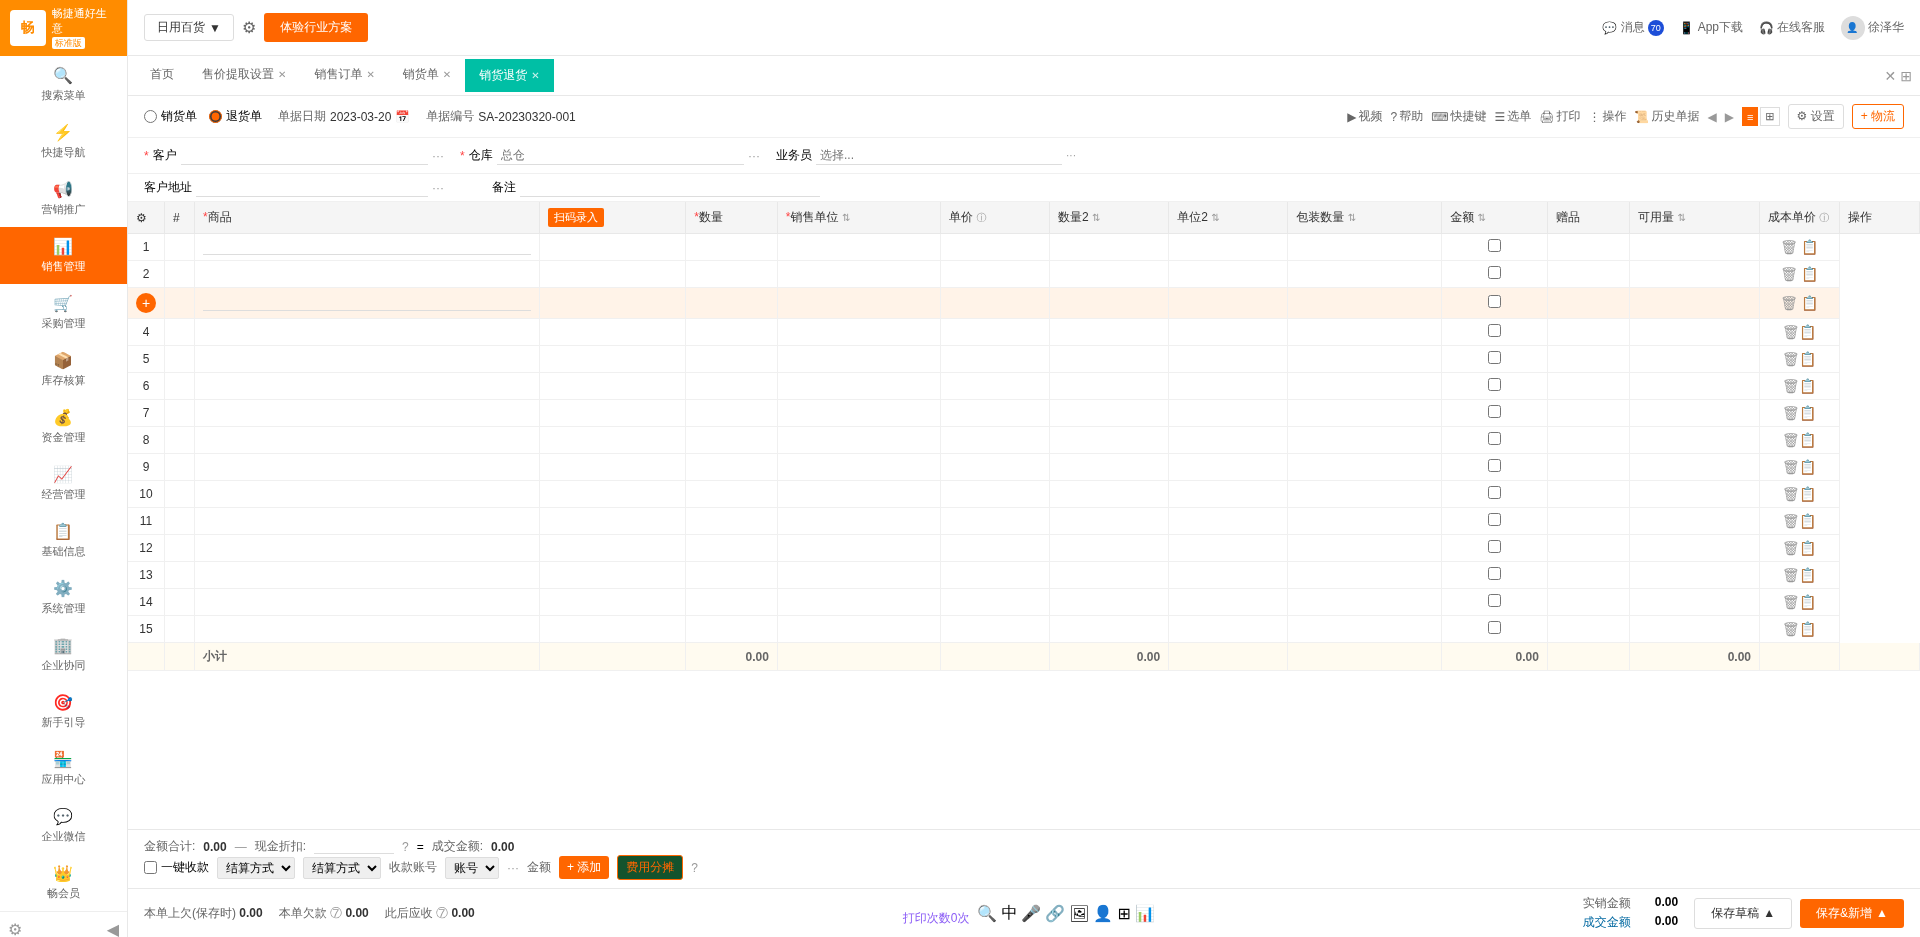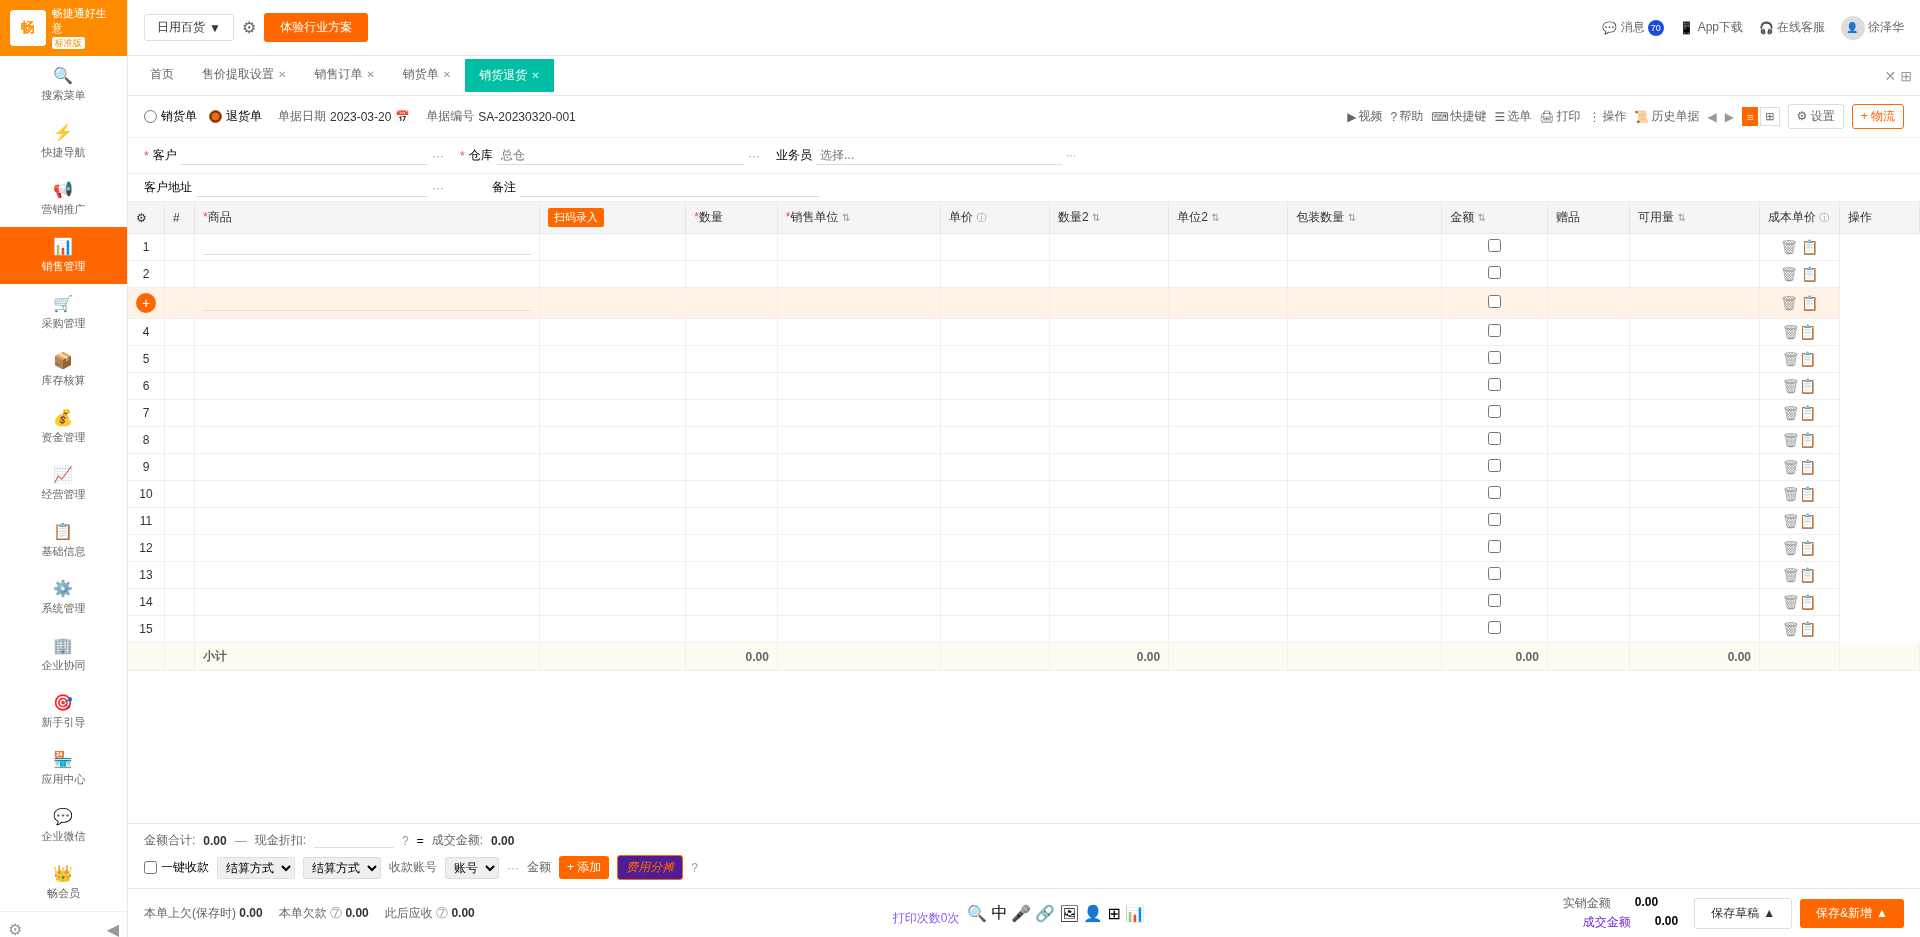--- a/index.html
+++ b/index.html
@@ -77,27 +77,27 @@
     .cell-check input[type=checkbox] { cursor: pointer; }
     .scan-btn { background: #ff6600; color: #fff; border: none; padding: 2px 6px; border-radius: 2px; font-size: 11px; cursor: pointer; }
     .col-ops { width: 80px; text-align: center; }
     .op-icon { cursor: pointer; color: #999; font-size: 14px; }
 
     
     .subtotal-row td { background: #fffbf0; font-weight: bold; color: #666; }
 
     
     .bottom-area { border-top: 1px solid #e8e8e8; padding: 8px 16px; background: #fff; flex-shrink: 0; }
-    .bottom-row1 { display: flex; align-items: center; gap: 8px; margin-bottom: 6px; font-size: 12px; }
+    .bottom-row1 { display: flex; align-items: center; gap: 8px; font-size: 12px; }
     .bottom-row2 { display: flex; align-items: center; gap: 8px; font-size: 12px; }
     .dash { color: #999; }
     .amount-label { color: #666; }
     .amount-val { color: #333; font-weight: bold; }
     .btn-add { background: #ff6600; color: #fff; border: none; padding: 3px 8px; border-radius: 3px; font-size: 12px; cursor: pointer; display: flex; align-items: center; gap: 2px; }
-    .btn-split { background: #4c1d95; border: 1px solid #ff6600; color: #ff6600; padding: 3px 8px; border-radius: 3px; font-size: 12px; cursor: pointer; font-style: italic; }
+    .btn-split { background: #14532d; border: 1px solid #ff6600; color: #ff6600; padding: 3px 8px; border-radius: 3px; font-size: 12px; cursor: pointer; }
     .btn-question { background: none; border: none; cursor: pointer; color: #999; font-size: 12px; }
 
     
     .footer { background: #fff; border-top: 1px solid #e8e8e8; padding: 6px 16px; display: flex; align-items: center; gap: 12px; font-size: 12px; flex-shrink: 0; justify-content: space-between; }
     .footer-left { display: flex; gap: 16px; align-items: center; color: #666; }
     .footer-center { display: flex; gap: 8px; align-items: center; }
     .footer-right { display: flex; gap: 8px; align-items: center; }
     .btn-save-draft { background: #fff; border: 1px solid #ddd; padding: 6px 16px; border-radius: 3px; cursor: pointer; font-size: 12px; color: #333; display: flex; align-items: center; gap: 4px; }
     .btn-save-new { background: #ff6600; color: #fff; border: none; padding: 6px 16px; border-radius: 3px; cursor: pointer; font-size: 12px; display: flex; align-items: center; gap: 4px; }
 
@@ -710,21 +710,21 @@
           <span style="cursor:pointer;">📊</span>
         </span>
       </div>
       <div class="footer-right">
         <div style="text-align:left;margin-right:8px;">
           <div style="display:flex;gap:24px;font-size:12px;margin-bottom:2px;">
             <span style="color:#666;">实销金额</span>
             <span style="font-weight:bold;">0.00</span>
           </div>
           <div style="display:flex;gap:24px;font-size:12px;">
-            <span style="color:#6d28d9;margin-left:20px;">成交金额</span>
+            <span style="color:#0369a1;">成交金额</span>
             <span style="font-weight:bold;">0.00</span>
           </div>
         </div>
         <button class="btn-save-draft">
           <span>保存草稿</span>
           <span>▲</span>
         </button>
         <button class="btn-save-new">
           <span>保存&amp;新增</span>
           <span>▲</span>

